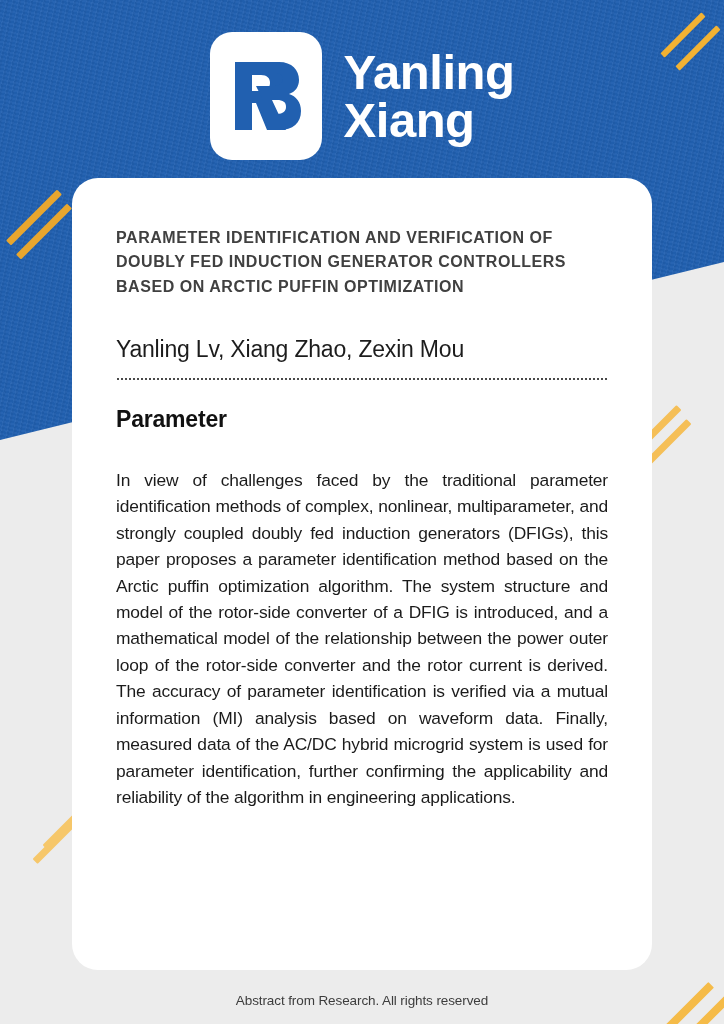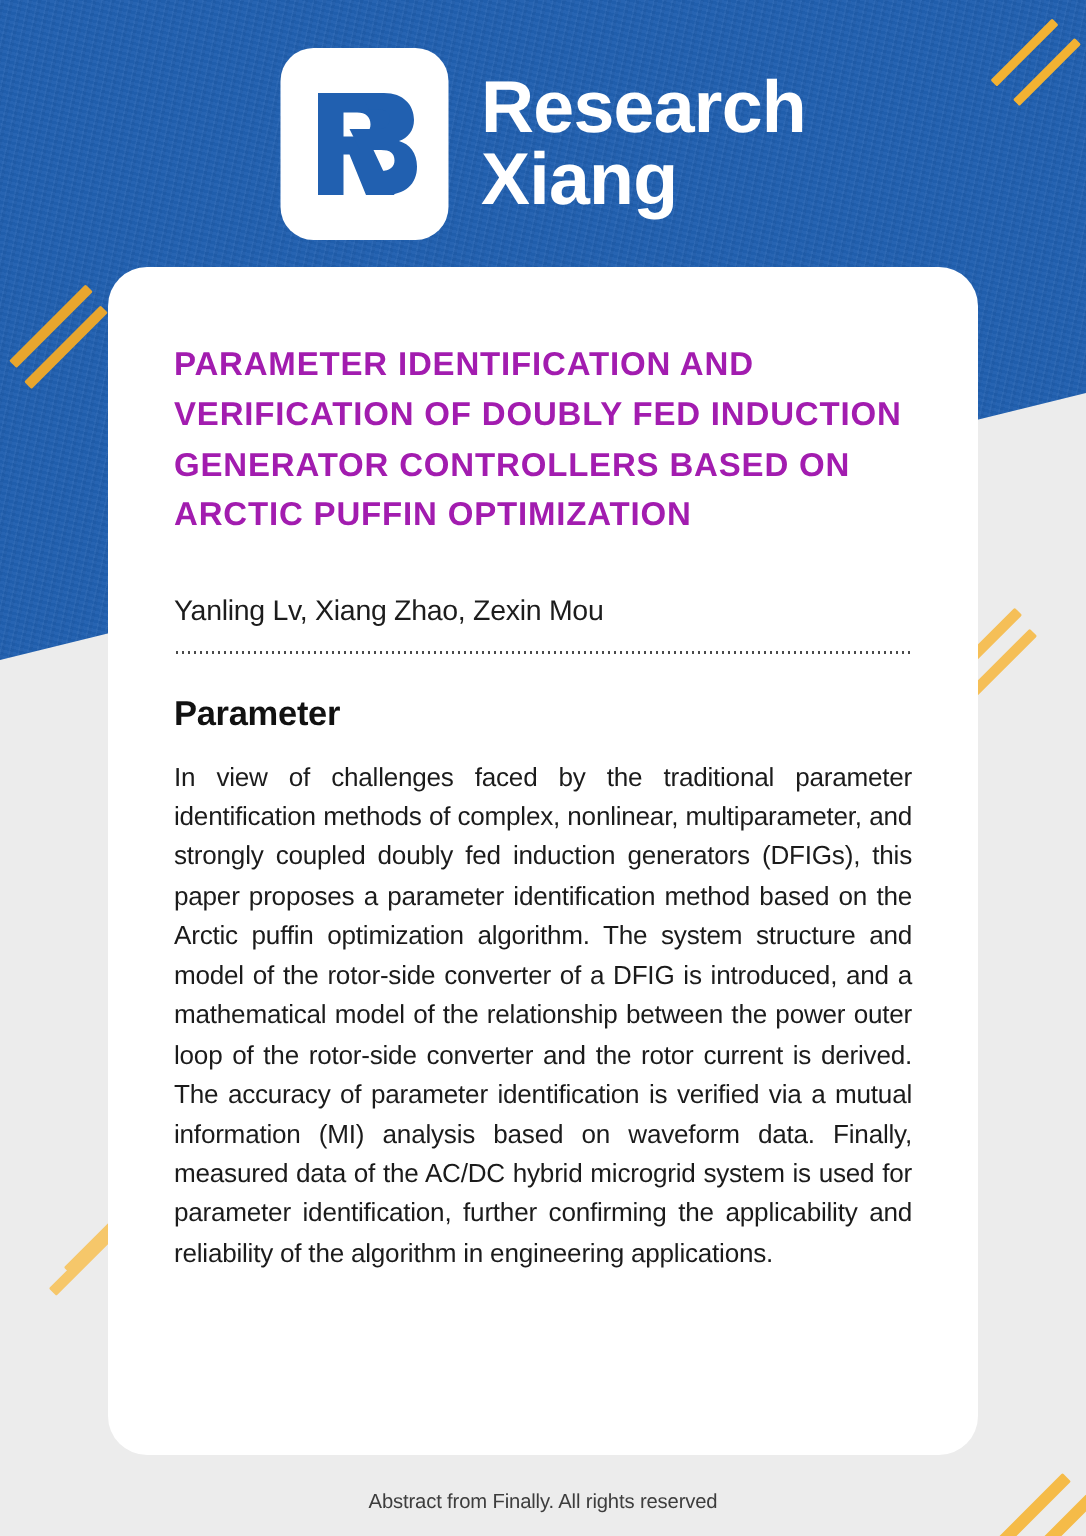--- a/index.html
+++ b/index.html
@@ -101,51 +101,51 @@
   .card {
     position:absolute; z-index:4;
     left:72px; top:178px;
     width:580px; height:792px;
     background:#ffffff;
     border-radius:26px;
   }
   .card-inner { padding:48px 44px 0 44px; }
 
   .paper-title {
-    font-size:22px;
+    font-size:16px;
     font-weight:700;
     line-height:1.52;
     letter-spacing:0.55px;
-    color:#a21caf;
+    color:#404040;
     text-transform:uppercase;
   }
   .authors {
     margin-top:36px;
-    font-size:19px;
+    font-size:23px;
     font-weight:400;
     color:#1c1c1c;
     line-height:1.25;
     letter-spacing:-0.2px;
   }
   .divider {
     margin-top:14px;
     height:2px;
     background-image:radial-gradient(circle, #4a4a4a 0.8px, transparent 1px);
     background-size:4px 2px;
     background-repeat:repeat-x;
   }
   .abstract-heading {
     margin-top:26px;
     font-size:23px;
     font-weight:700;
     color:#111111;
     letter-spacing:-0.2px;
   }
   .abstract-body {
-    margin-top:16px;
+    margin-top:34px;
     font-size:17.4px;
     line-height:1.52;
     color:#1b1b1b;
     text-align:justify;
     text-justify:inter-word;
     letter-spacing:-0.15px;
     hyphens:none;
   }
 
   
@@ -188,30 +188,30 @@
   </div>
 
   <div class="brand">
     <div class="brand-mark">
       <svg width="74" height="80" viewBox="0 0 74 80" aria-hidden="true">
         <path d="M6 6 H34 C47 6 55 14 55 26 C55 35 50 41 43 44 L57 74 H38 L27 47 H23 V74 H6 Z M23 19 V35 H32 C38 35 41 31 41 27 C41 22 38 19 32 19 Z" fill="#2160b0"></path>
         <path d="M34 6 H50 C63 6 70 14 70 24 C70 31 66 36 60 38 C67 40 72 46 72 55 C72 67 64 74 50 74 H40 L32 58 H48 C54 58 57 55 57 51 C57 46 54 44 48 44 H34 L27 30 H46 C51 30 54 27 54 23 C54 19 51 17 46 17 H40 Z" fill="#2160b0"></path>
       </svg>
     </div>
     <div class="brand-word">
-      <span>Research</span>
+      <span>Yanling</span>
       <span>Xiang</span>
     </div>
   </div>
 
   <div class="card">
     <div class="card-inner">
       <h1 class="paper-title">Parameter identification and verification of doubly fed induction generator controllers based on Arctic puffin optimization</h1>
       <div class="authors">Yanling Lv, Xiang Zhao, Zexin Mou</div>
       <div class="divider"></div>
       <h2 class="abstract-heading">Parameter</h2>
       <p class="abstract-body">In view of challenges faced by the traditional parameter identification methods of complex, nonlinear, multiparameter, and strongly coupled doubly fed induction generators (DFIGs), this paper proposes a parameter identification method based on the Arctic puffin optimization algorithm. The system structure and model of the rotor-side converter of a DFIG is introduced, and a mathematical model of the relationship between the power outer loop of the rotor-side converter and the rotor current is derived. The accuracy of parameter identification is verified via a mutual information (MI) analysis based on waveform data. Finally, measured data of the AC/DC hybrid microgrid system is used for parameter identification, further confirming the applicability and reliability of the algorithm in engineering applications.</p>
     </div>
   </div>
 
-  <div class="footer">Abstract from Finally. All rights reserved</div>
+  <div class="footer">Abstract from Research. All rights reserved</div>
 
 </div>
 
 </body></html>

